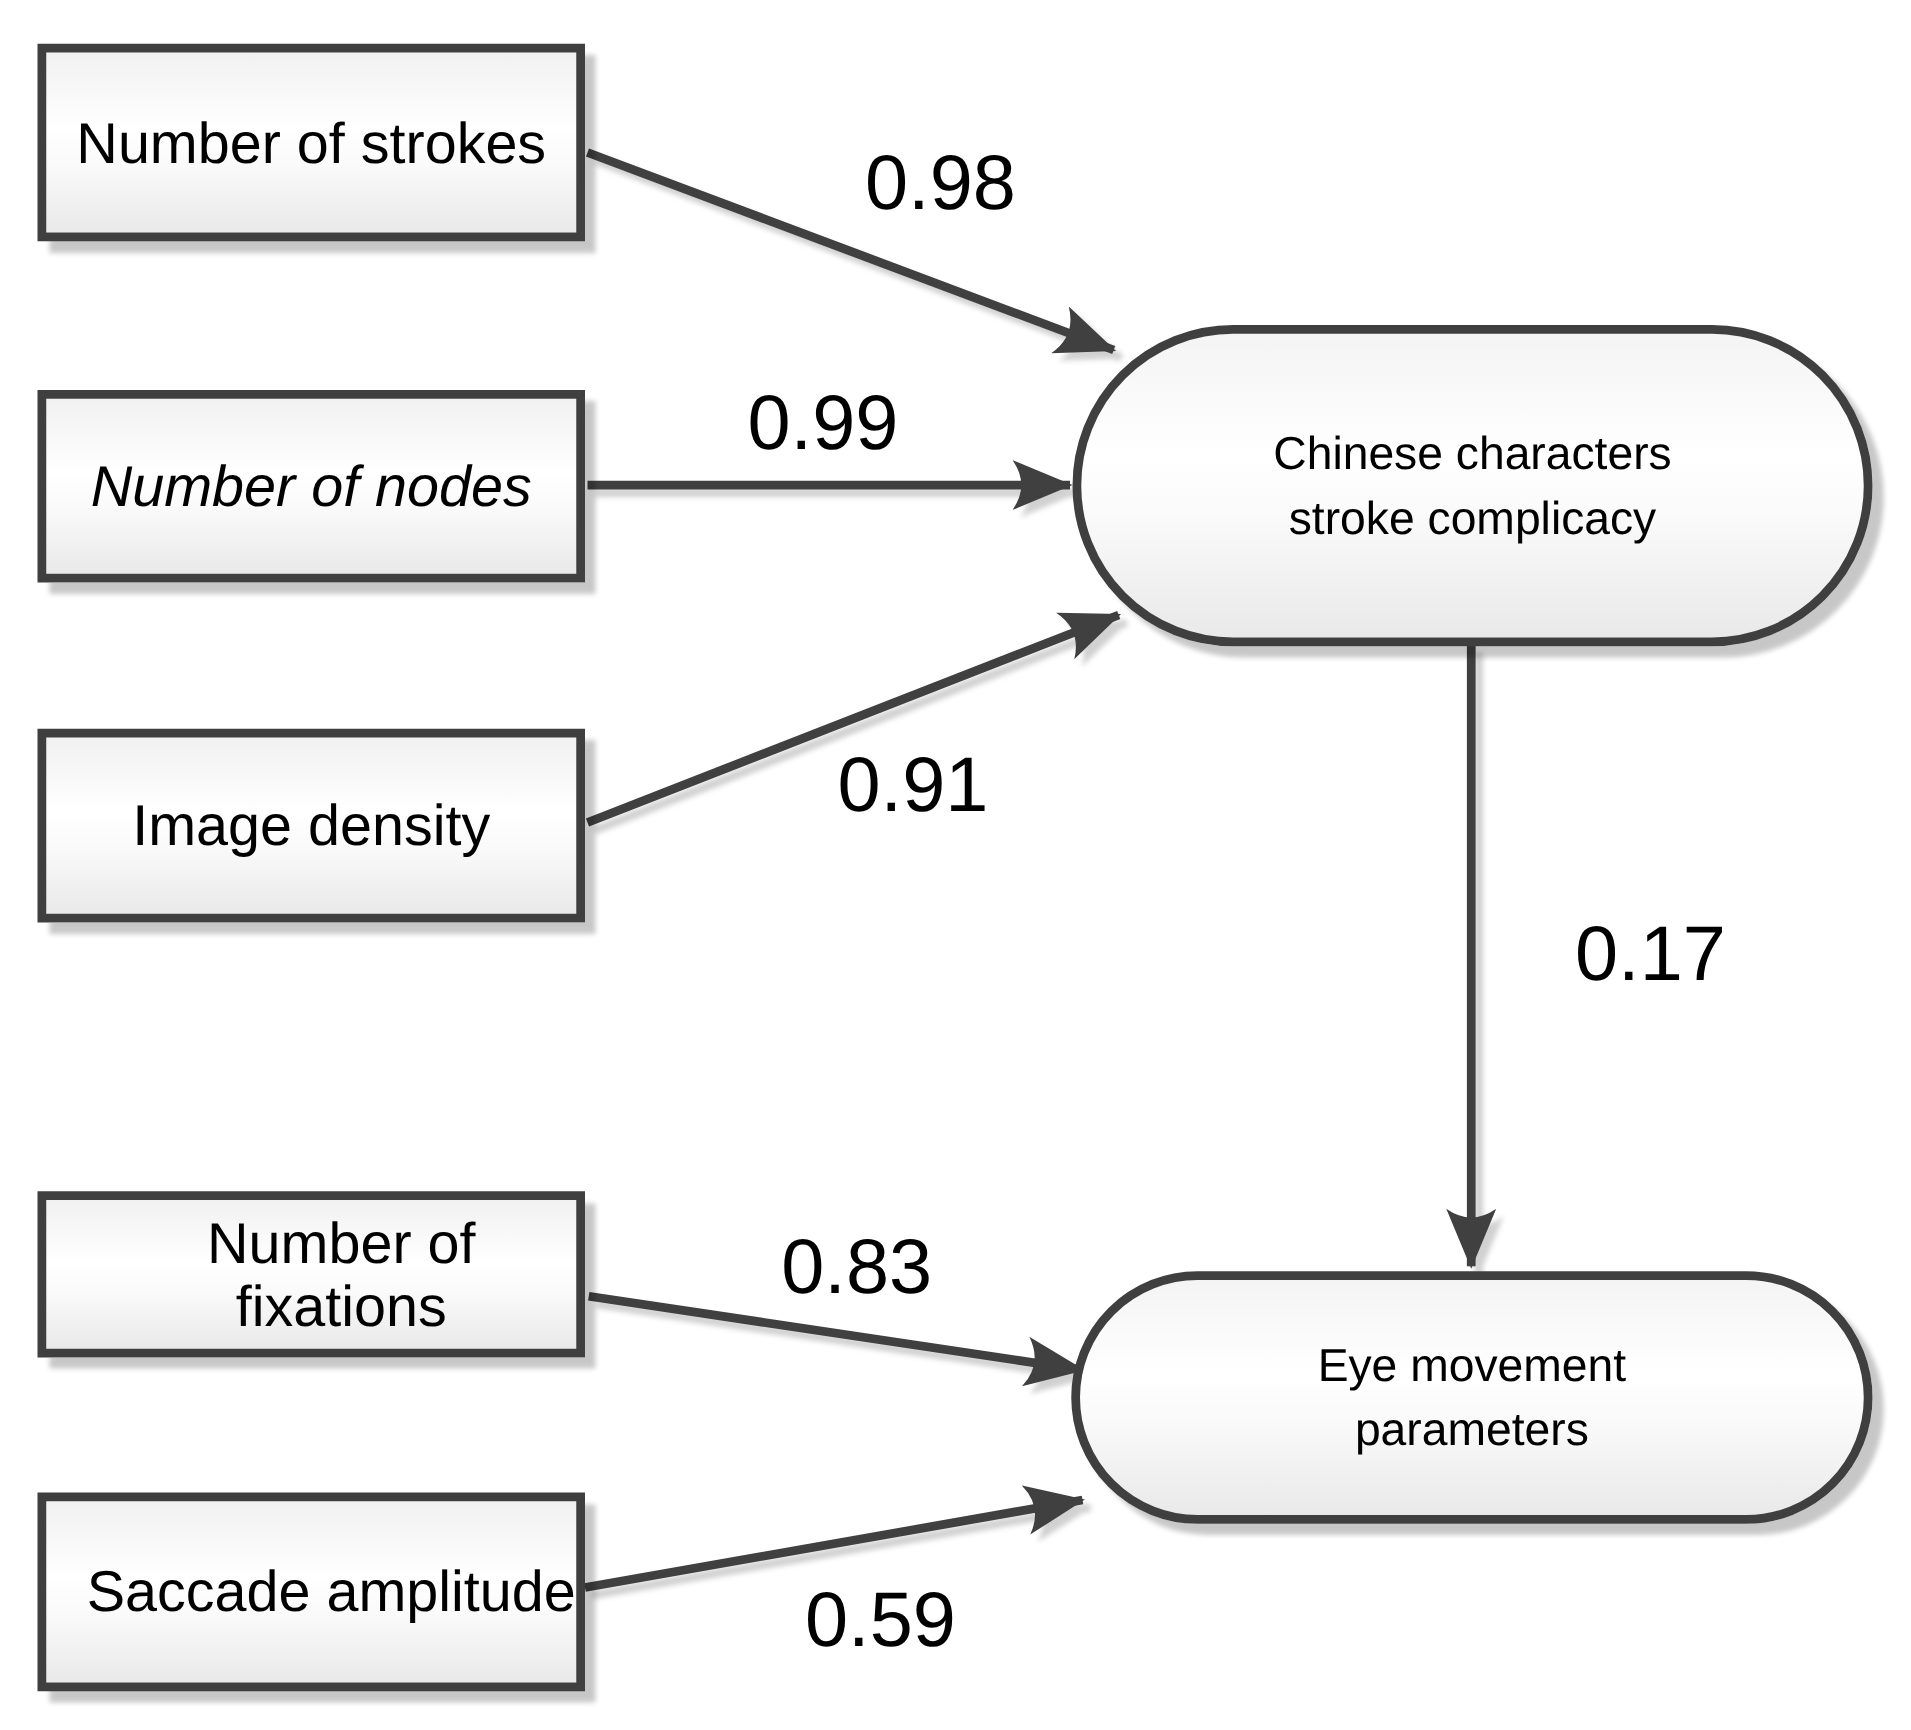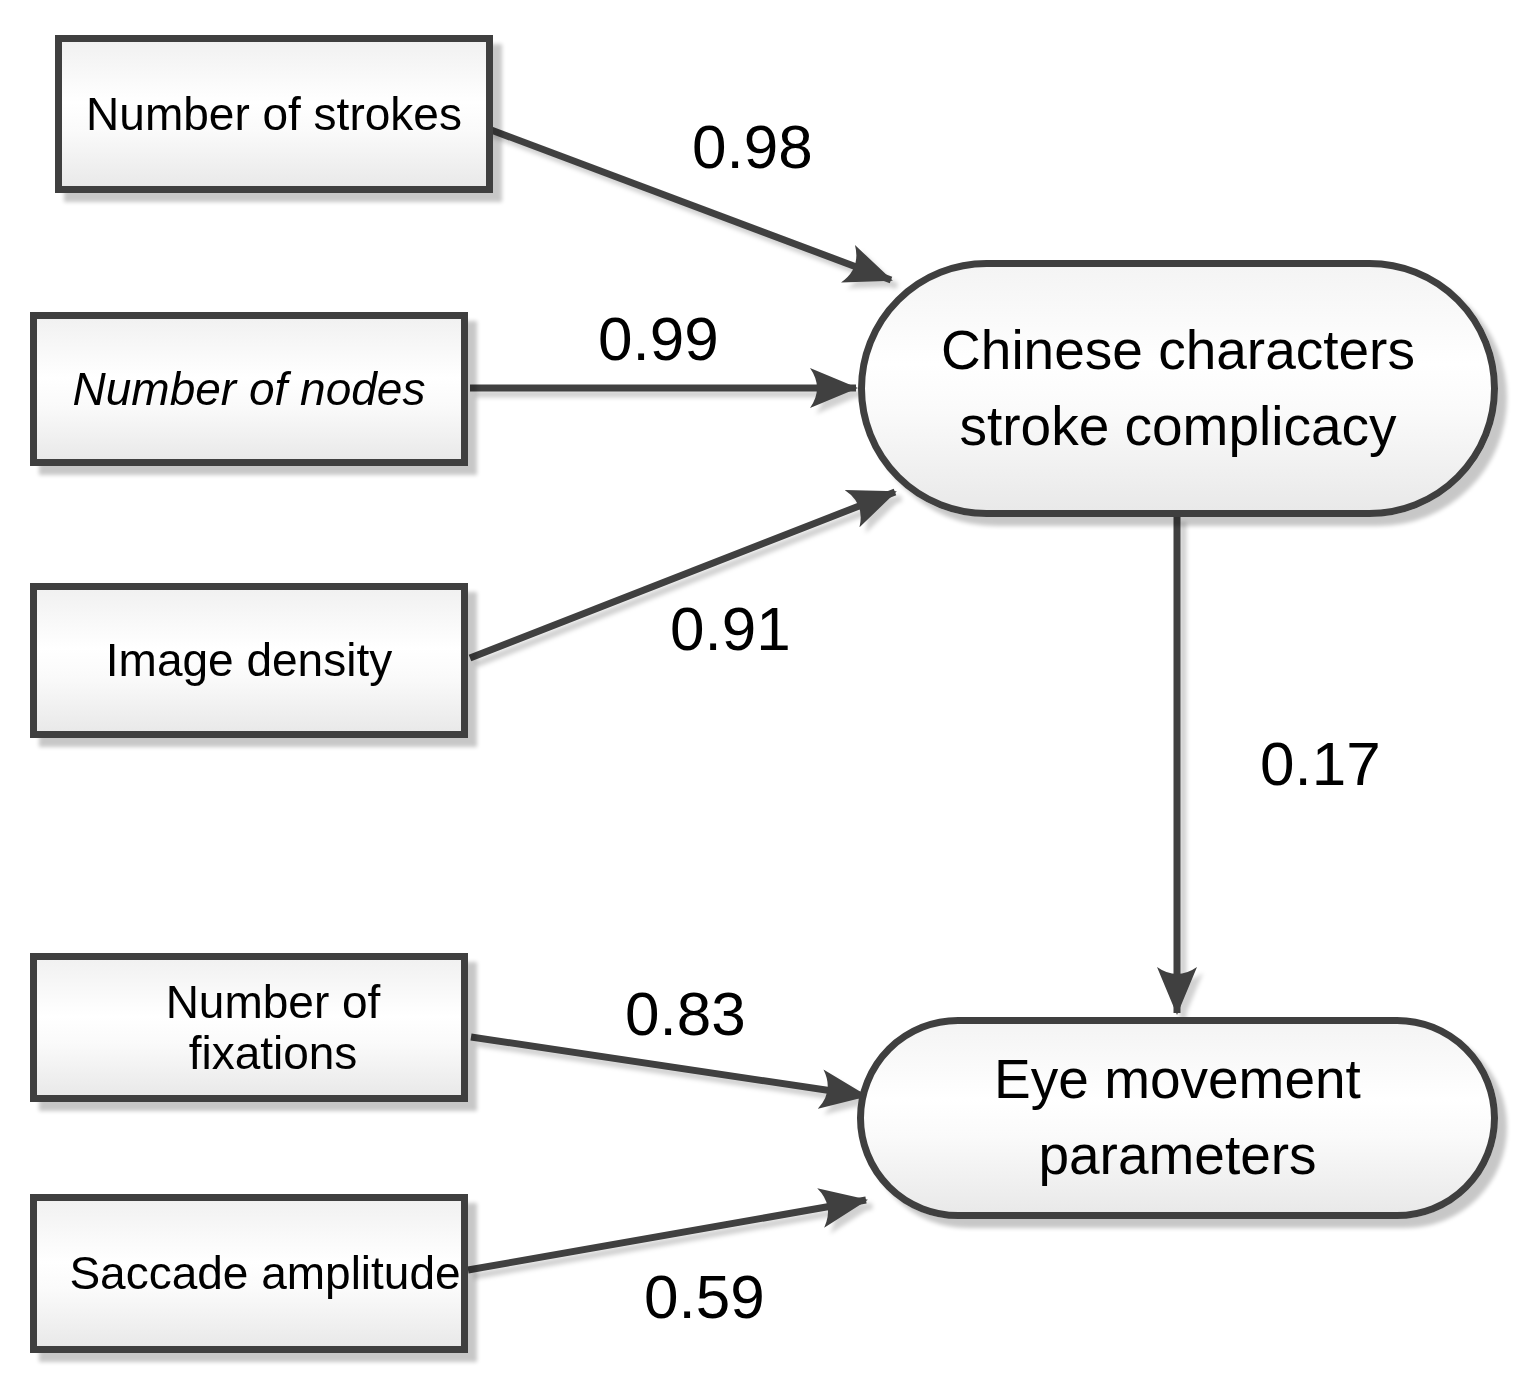--- a/index.html
+++ b/index.html
@@ -36,21 +36,21 @@
     position: absolute;
     box-sizing: border-box;
     border: 7px solid #3f3f3f;
     border-radius: 135px;
     background: linear-gradient(180deg, #f4f4f4 0%, #ffffff 40%, #fafafa 60%, #e9e9e9 100%);
     box-shadow: 9px 9px 4px rgba(0,0,0,0.22);
     display: flex;
     align-items: center;
     justify-content: center;
     text-align: center;
-    font-size: 55px;
+    font-size: 37px;
     line-height: 1.38;
   }
   .weight {
     position: absolute;
     font-size: 62px;
     line-height: 1.0;
     white-space: nowrap;
   }
 </style>
 </head>
@@ -65,33 +65,33 @@
       </marker>
     </defs>
     <line x1="470" y1="122" x2="891" y2="280" marker-end="url(#arrowhead)"></line>
     <line x1="470" y1="388" x2="856" y2="388" marker-end="url(#arrowhead)"></line>
     <line x1="470" y1="658" x2="895" y2="492" marker-end="url(#arrowhead)"></line>
     <line x1="1177" y1="516" x2="1177" y2="1013" marker-end="url(#arrowhead)"></line>
     <line x1="471" y1="1037" x2="866" y2="1096" marker-end="url(#arrowhead)"></line>
     <line x1="468" y1="1270" x2="866" y2="1200" marker-end="url(#arrowhead)"></line>
   </svg>
 
-  <div class="var-box" style="left:30px; top:35px; width:438px; height:158px;margin-left:25px;">
+  <div class="var-box" style="left:30px; top:35px; width:438px; height:158px;">
     <span>Number of strokes</span>
   </div>
 
   <div class="var-box" style="left:30px; top:312px; width:438px; height:154px;font-style:italic;">
     <span>Number of nodes</span>
   </div>
 
   <div class="var-box" style="left:30px; top:583px; width:438px; height:155px;">
     <span>Image density</span>
   </div>
 
-  <div class="var-box" style="left:30px; top:953px; width:438px; height:149px;padding-left:48px;">
+  <div class="var-box" style="left:30px; top:953px; width:438px; height:133px;padding-left:48px;">
     <span>Number of fixations</span>
   </div>
 
   <div class="var-box" style="left:30px; top:1194px; width:438px; height:159px;padding-left:32px;">
     <span>Saccade amplitude</span>
   </div>
 
   <div class="latent-box" style="left:858px; top:260px; width:640px; height:257px;">
     <div>
       <span>Chinese characters</span><br>

